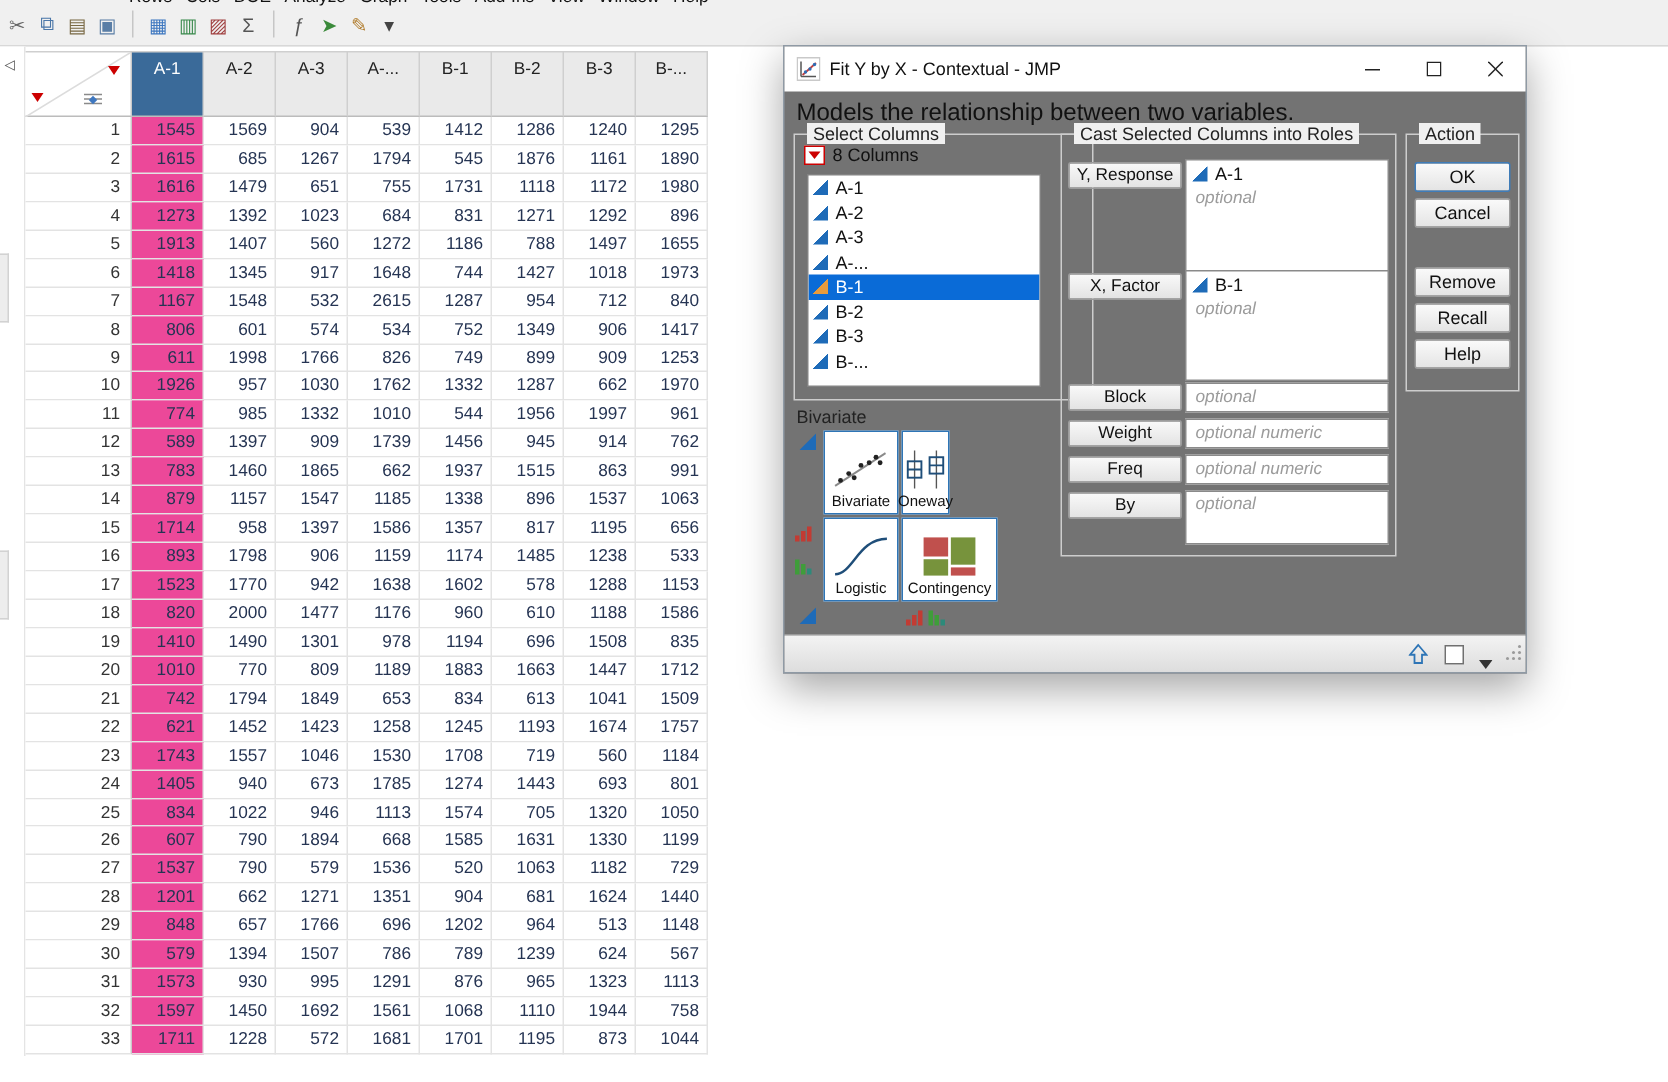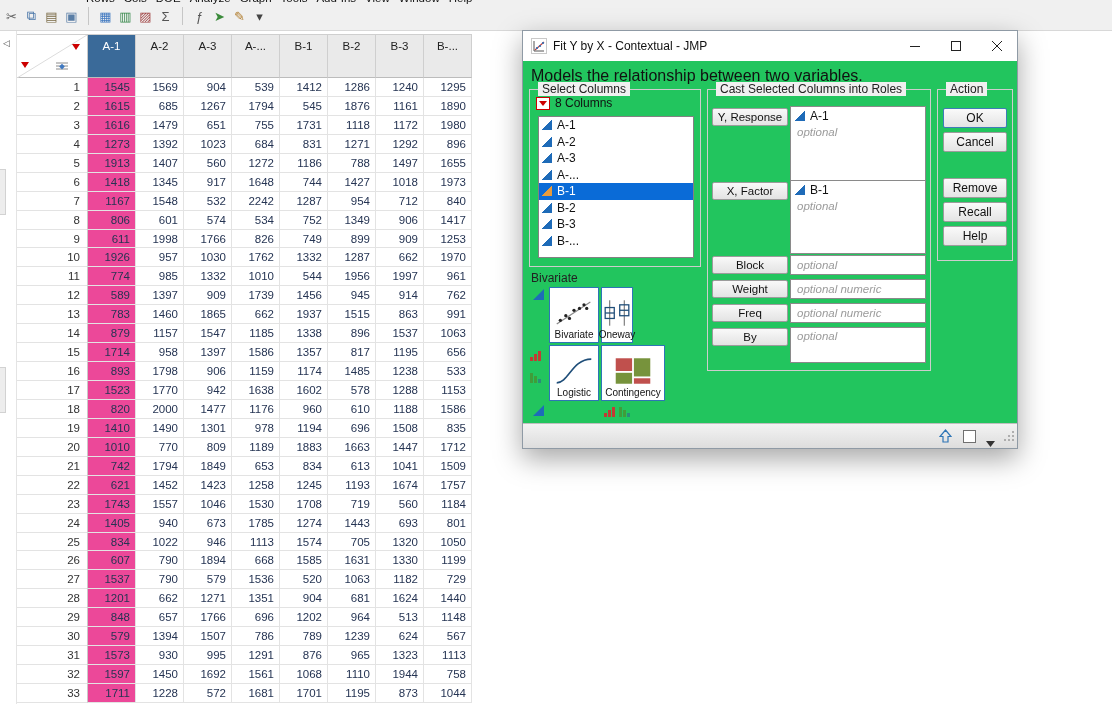--- a/index.html
+++ b/index.html
@@ -33,32 +33,32 @@
   .col-header{width:48px;height:44px;background:#eaeaea;border-right:1px solid #cfcfcf;border-top:1px solid #cfcfcf;border-bottom:1px solid #bcbcbc;font-size:11.5px;color:#222;text-align:center;padding-top:5px;cursor:default;}
   .col-header.selected{background:#3a6a99;color:#fff;}
 
   .table-body{position:absolute;left:17px;top:78px;z-index:1;}
   .t-row{display:flex;height:18.94px;}
   .row-num{width:71px;border-right:1px solid #c9c9c9;border-bottom:1px solid #e3e3e3;font-size:11.5px;color:#333;text-align:right;padding-right:7px;line-height:18.5px;background:#fff;cursor:default;}
   .cell{width:48px;border-right:1px solid #e3e3e3;border-bottom:1px solid #e3e3e3;font-size:11.5px;color:#253453;text-align:right;padding-right:5px;line-height:18.5px;background:#fff;cursor:default;}
   .cell.selected{background:#ec4899;}
 
   
-  .dialog{position:absolute;left:522px;top:30px;width:496px;height:419px;background:#22c55e;border:1px solid #8f9aa5;box-shadow:0 10px 26px rgba(0,0,0,.35);z-index:10;}
+  .dialog{position:absolute;left:522px;top:30px;width:496px;height:419px;background:#737373;border:1px solid #8f9aa5;box-shadow:0 10px 26px rgba(0,0,0,.35);z-index:10;}
   .titlebar{position:absolute;left:0;top:0;width:100%;height:30px;background:#fff;display:flex;align-items:center;}
   .title-icon{margin:0 6px 0 8px;display:flex;}
   .title-text{font-size:12px;color:#111;}
   .win-controls{margin-left:auto;display:flex;height:30px;}
   .win-btn{width:41px;height:30px;display:flex;align-items:center;justify-content:center;cursor:default;}
   .dlg-subtitle{position:absolute;left:8px;top:36px;font-size:16px;color:#111;}
 
   .groupbox{position:absolute;border:1px solid #cdcdcd;}
   .gb-label{position:absolute;top:-8px;left:8px;background:#f0f0f0;padding:0 4px;font-size:12px;color:#222;white-space:nowrap;}
 
-  .select-gb{left:6px;top:58px;width:172px;height:178px;}
+  .select-gb{left:6px;top:58px;width:200px;height:178px;}
   .cols-count{position:absolute;left:6px;top:6px;display:flex;align-items:center;gap:5px;font-size:12px;color:#111;cursor:default;}
   .rt-box{width:14px;height:13px;border:1px solid #c00;background:#fff;display:flex;align-items:center;justify-content:center;}
   .rt-box .red-tri{border-left-width:4px;border-right-width:4px;border-top-width:5px;}
   .columns-list{position:absolute;left:8px;top:26px;width:156px;height:142px;background:#fff;border:1px solid #828282;overflow:hidden;}
   .list-item{display:flex;align-items:center;height:16.5px;padding-left:3px;font-size:12px;color:#111;cursor:default;}
   .list-item.selected{background:#0a6bd7;color:#fff;}
   .cont-icon{display:inline-block;width:10px;height:10px;margin-right:5px;background:linear-gradient(315deg,#1e6bb8 50%,rgba(0,0,0,0) 50.5%);flex:0 0 auto;}
   .list-item.selected .cont-icon{background:linear-gradient(315deg,#e89b3c 50%,rgba(0,0,0,0) 50.5%);}
 
   .cast-gb{left:184px;top:58px;width:224px;height:282px;}
@@ -216,21 +216,21 @@
         <div class="cell">744</div>
         <div class="cell">1427</div>
         <div class="cell">1018</div>
         <div class="cell">1973</div>
       </div>
       <div class="t-row">
         <div class="row-num">7</div>
         <div class="cell selected">1167</div>
         <div class="cell">1548</div>
         <div class="cell">532</div>
-        <div class="cell">2242</div>
+        <div class="cell">2615</div>
         <div class="cell">1287</div>
         <div class="cell">954</div>
         <div class="cell">712</div>
         <div class="cell">840</div>
       </div>
       <div class="t-row">
         <div class="row-num">8</div>
         <div class="cell selected">806</div>
         <div class="cell">601</div>
         <div class="cell">574</div>

